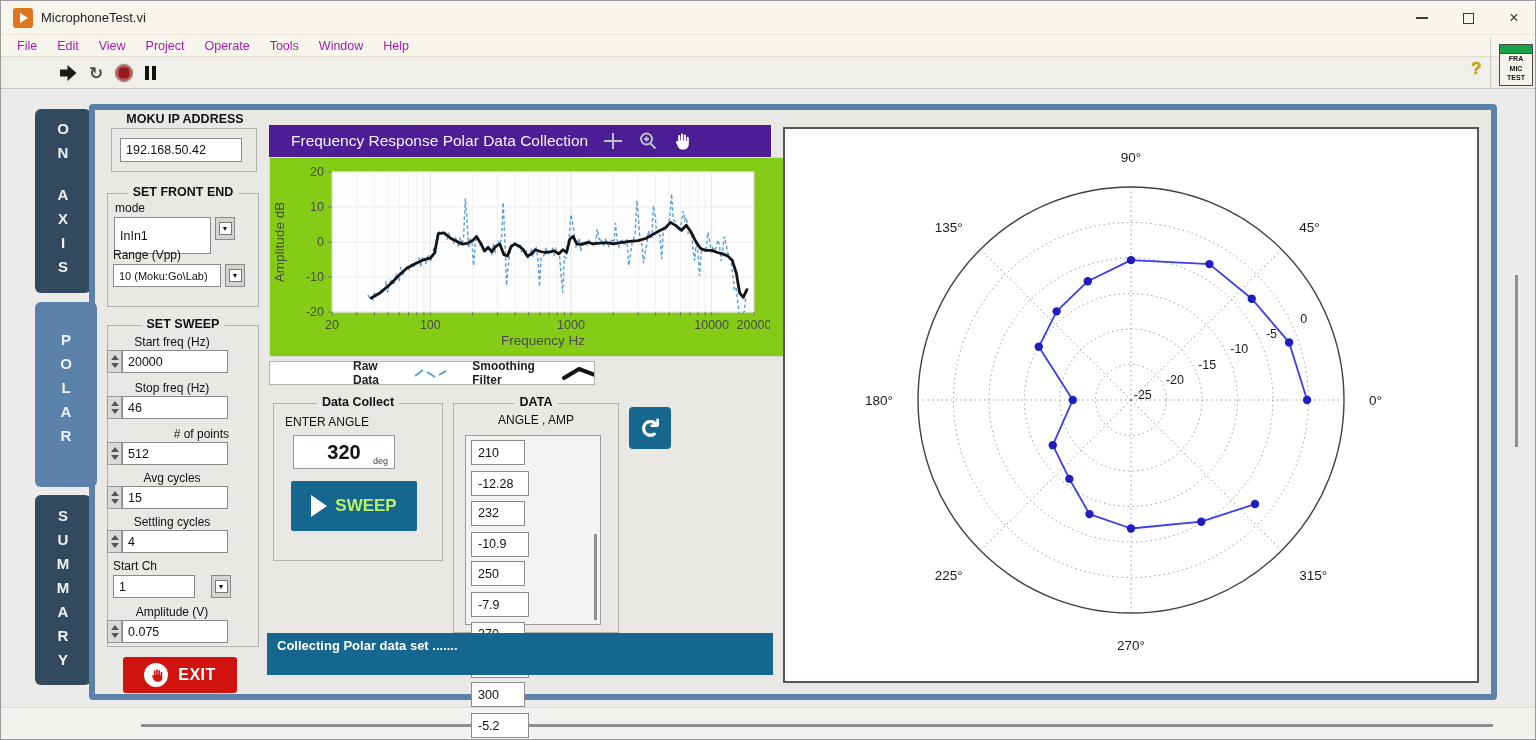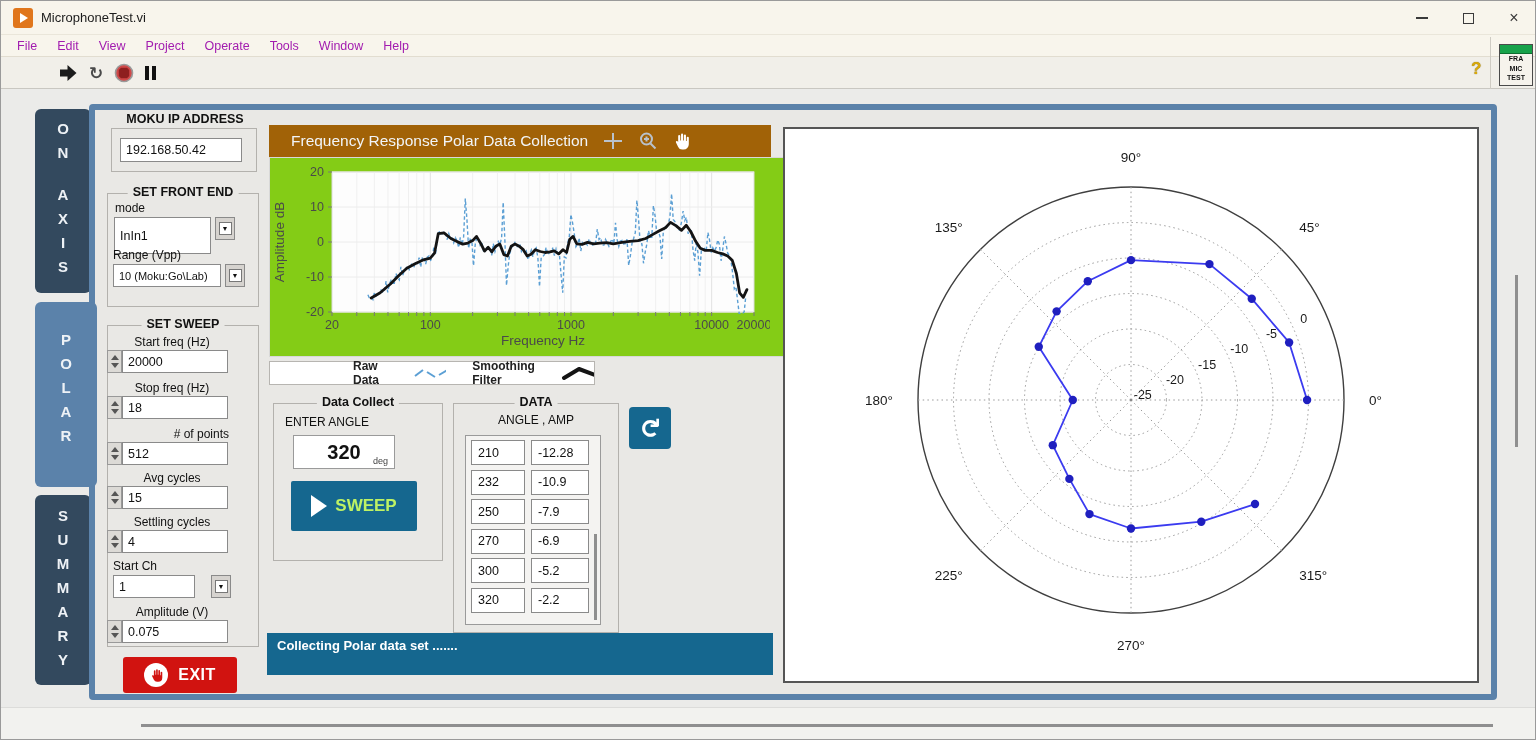--- a/index.html
+++ b/index.html
@@ -49,36 +49,36 @@
   .spin i{display:block;width:0;height:0;border-left:4px solid transparent;border-right:4px solid transparent;margin:1.5px 0;}
   .spin .up{border-bottom:5px solid #555;}
   .spin .dn{border-top:5px solid #555;}
   .dropbtn{position:absolute;width:20px;background:#d6d3cf;border:1px solid #8a8a8a;display:flex;align-items:center;justify-content:center;z-index:2;}
   .dropbtn i{width:13px;height:13px;background:#fff;border:1px solid #777;font-style:normal;font-size:7px;line-height:12px;text-align:center;color:#111;}
   .exit-btn{position:absolute;left:122px;top:656px;width:114px;height:36px;background:#d11310;border-radius:3px;display:flex;align-items:center;justify-content:center;gap:10px;z-index:2;}
   .exit-btn .hand-circ{width:24px;height:24px;background:#fff;border-radius:50%;display:flex;align-items:center;justify-content:center;}
   .exit-btn span{color:#fff;font-weight:bold;font-size:16px;letter-spacing:0.5px;}
 
   
-  .chart-header{position:absolute;left:268px;top:124px;width:502px;height:32px;background:#a16207;display:flex;align-items:center;z-index:2;}
+  .chart-header{position:absolute;left:268px;top:124px;width:502px;height:32px;background:#4c1d95;display:flex;align-items:center;z-index:2;}
   .chart-header .t{color:#f2f5f8;font-size:15.5px;margin-left:22px;}
   .chart-header .ico{margin-left:14px;display:flex;align-items:center;}
   .chart-body{position:absolute;left:268px;top:156px;width:516px;height:200px;background:#84cc16;border:1px solid #d8d8d8;z-index:2;}
   .legend{position:absolute;left:268px;top:360px;width:326px;height:24px;background:#fff;border:1px solid #b7b5b1;display:flex;align-items:center;z-index:2;padding-left:33px;}
   .legend .txt{font-size:12px;font-weight:bold;color:#222;}
   .collect-grp{left:272px;top:402px;width:170px;height:158px;}
   .angle-box{position:absolute;left:292px;top:434px;width:102px;height:34px;background:#fff;border:1px solid #9a9a9a;z-index:2;display:flex;align-items:center;justify-content:center;}
   .angle-box .v{font-size:20px;font-weight:bold;color:#111;}
   .angle-box .u{position:absolute;right:-24px;bottom:2px;font-size:9px;color:#444;}
   .sweep-btn{position:absolute;left:290px;top:480px;width:126px;height:50px;background:#15678f;border-radius:2px;display:flex;align-items:center;justify-content:center;gap:8px;z-index:2;}
   .sweep-btn .tri{width:0;height:0;border-left:16px solid #fff;border-top:11px solid transparent;border-bottom:11px solid transparent;}
   .sweep-btn span{color:#bef264;font-weight:bold;font-size:17px;}
   .data-grp{left:452px;top:402px;width:166px;height:230px;}
   .tbl{position:absolute;left:464px;top:434px;width:136px;height:190px;border:1px solid #9a9a9a;background:#f4f3f1;z-index:2;padding:4px 0 0 5px;}
-  .trow{display:flex;gap:6px;margin-bottom:4.5px;}
+  .trow{display:flex;gap:6px;margin-bottom:4.5px;flex-direction:column;}
   .tcell{background:#fff;border:1px solid #8a8a8a;height:25px;font-size:12.5px;color:#111;display:flex;align-items:center;padding-left:6px;}
   .c1{width:54px;}.c2{width:58px;}
   .tbl .thumb{position:absolute;right:3px;top:52%;width:3px;height:46%;background:#8f8f8f;}
   .refresh-btn{position:absolute;left:628px;top:406px;width:42px;height:42px;background:#15678f;border-radius:4px;display:flex;align-items:center;justify-content:center;z-index:2;}
   .refresh-btn span{color:#fff;font-size:26px;font-weight:bold;line-height:1;transform:rotate(90deg);}
   .statusbar{position:absolute;left:266px;top:632px;width:506px;height:42px;background:#15678f;z-index:2;}
   .statusbar span{position:absolute;left:10px;top:5px;color:#fff;font-weight:bold;font-size:13px;}
 
   
   .polar-panel{position:absolute;left:782px;top:126px;width:696px;height:556px;background:#fff;border:2px solid #555;z-index:2;}
@@ -199,21 +199,21 @@
       <div class="spin" style="left: 106px; top: 349px; height: 23px;">
         <i class="up"></i>
         <i class="dn"></i>
       </div>
       <div class="field" style="left: 121px; top: 349px; width: 106px; height: 23px;">20000</div>
       <div class="lbl" style="left: 106px; top: 380px; width: 130px; text-align: center;">Stop freq (Hz)</div>
       <div class="spin" style="left: 106px; top: 395px; height: 23px;">
         <i class="up"></i>
         <i class="dn"></i>
       </div>
-      <div class="field" style="left: 121px; top: 395px; width: 106px; height: 23px;">18</div>
+      <div class="field" style="left: 121px; top: 395px; width: 106px; height: 23px;">46</div>
       <div class="lbl" style="left: 98px; top: 426px; width: 130px; text-align: right;"># of points</div>
       <div class="spin" style="left: 106px; top: 441px; height: 23px;">
         <i class="up"></i>
         <i class="dn"></i>
       </div>
       <div class="field" style="left: 121px; top: 441px; width: 106px; height: 23px;">512</div>
       <div class="lbl" style="left: 106px; top: 470px; width: 130px; text-align: center;">Avg cycles</div>
       <div class="spin" style="left: 106px; top: 485px; height: 23px;">
         <i class="up"></i>
         <i class="dn"></i>

